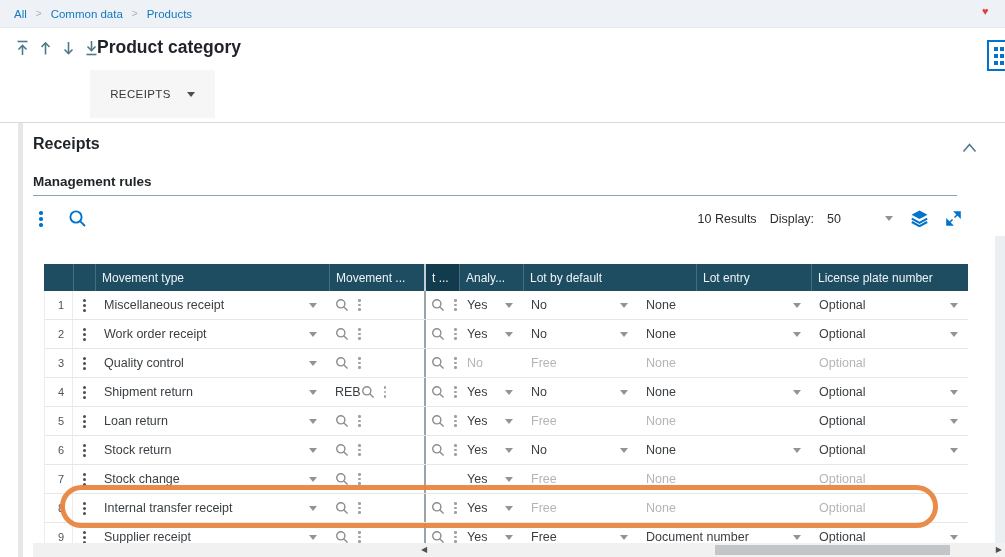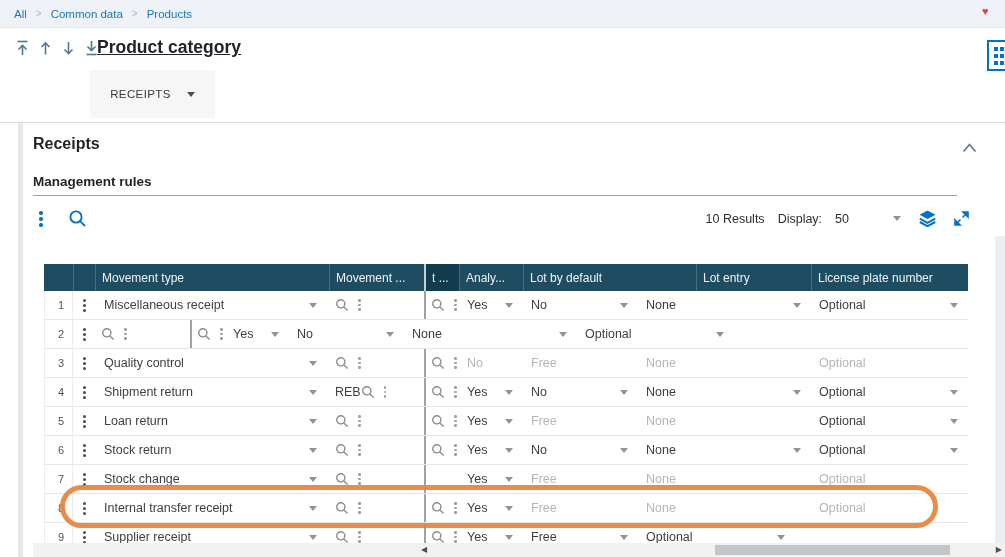--- a/index.html
+++ b/index.html
@@ -12,21 +12,21 @@
   .breadcrumb{position:absolute;top:0;left:0;width:100%;height:28px;background:#eef2f7;
     border-bottom:1px solid #e2e8ee;display:flex;align-items:center;padding-left:14px;
     box-sizing:border-box;font-size:11.5px;color:#1478be;gap:9px;}
   .crumb{cursor:pointer;}
   .crumb-sep{color:#9fb4c4;font-size:10px;}
   .red-mark{position:absolute;top:5px;left:982px;color:#e03e3e;font-size:11px;}
 
   
   .nav-arrows{position:absolute;top:39px;left:13px;display:flex;gap:5px;}
   .nav-arrows .nav-btn{width:18px;height:18px;display:flex;align-items:center;justify-content:center;cursor:pointer;}
-  .page-title{position:absolute;top:37px;left:97px;font-size:17.5px;font-weight:bold;color:#20242a;text-decoration:underline;}
+  .page-title{position:absolute;top:37px;left:97px;font-size:17.5px;font-weight:bold;color:#20242a;}
 
   .panel-btn{position:absolute;top:40px;left:987px;width:28px;height:31px;border:2px solid #0073cd;
     background:#fff;display:flex;flex-direction:column;justify-content:center;gap:3px;
     padding-left:5px;box-sizing:border-box;cursor:pointer;}
   .panel-btn .dotrow{display:flex;gap:2px;}
   .panel-btn .sq{width:4px;height:4px;background:#0073cd;}
 
   .receipts-btn{position:absolute;top:70px;left:90px;width:125px;height:48px;background:#f6f6f6;
     display:flex;align-items:center;justify-content:center;gap:16px;font-size:11.5px;
     color:#33383c;letter-spacing:.4px;cursor:pointer;}
@@ -39,21 +39,21 @@
 
   .section-title{position:absolute;top:135px;left:33px;font-size:16px;font-weight:bold;color:#1f2428;}
   .collapse-chevron{position:absolute;top:139px;left:962px;cursor:pointer;}
   .subsection-title{position:absolute;top:174px;left:33px;font-size:13.5px;font-weight:bold;color:#1f2428;text-align:right;}
   .subsection-line{position:absolute;top:195px;left:33px;width:924px;height:1px;background:#8ba3b0;}
 
   
   .gt-left{position:absolute;top:209px;left:37px;display:flex;gap:23px;align-items:center;}
   .kebab-blue{display:flex;flex-direction:column;gap:2.5px;cursor:pointer;padding:2px;}
   .kebab-blue i{width:3.5px;height:3.5px;border-radius:50%;background:#0073cd;display:block;}
-  .gt-right{position:absolute;top:210px;left:12px;width:957px;display:flex;justify-content:flex-end;
+  .gt-right{position:absolute;top:210px;left:4px;width:957px;display:flex;justify-content:flex-end;
     align-items:center;gap:18px;font-size:12.5px;color:#2e2e2e;}
   .gt-right .results-group{display:flex;gap:13px;align-items:center;}
   .icon-btn{cursor:pointer;display:flex;align-items:center;}
 
   
   .grid{position:absolute;top:236px;left:44px;width:924px;font-size:12.5px;margin-top:28px;}
   .thead{display:flex;height:27px;background:#1e4d61;color:#edf3f6;font-size:12px;}
   .th{box-sizing:border-box;height:100%;display:flex;align-items:center;padding-left:6px;
     white-space:nowrap;overflow:hidden;border-left:1px solid rgba(255,255,255,.18);cursor:pointer;}
   .th:first-child{border-left:none;}
@@ -274,20 +274,24 @@
 
   <div class="row">
     <div class="cell c0 num-cell">2</div>
     <div class="cell c1 drag-cell">
       <span class="kebab-dark">
             <i></i>
             <i></i>
             <i></i>
           </span>
     </div>
+    <div class="cell c2 mt-cell">
+      <span class="val">Work order receipt</span>
+      <span class="caret mt-caret"></span>
+    </div>
     <div class="cell c3 code-cell">
       <span class="val"></span>
       <span class="lookup code-lookup">
         <svg width="14" height="14" viewBox="0 0 14 14" fill="none" stroke="#8c8c8c" stroke-width="1.4">
           <circle cx="5.8" cy="5.8" r="4.1"></circle>
               <line x1="8.9" y1="8.9" x2="12.6" y2="12.6"></line>
         </svg>
         <span class="kebab-gray">
               <i></i>
               <i></i>
@@ -713,20 +717,24 @@
               <i></i>
             </span>
       </span>
     </div>
     <div class="cell c5 select-cell">
       <span class="val">Yes</span>
       <span class="caret"></span>
     </div>
     <div class="cell c6 select-cell">
       <span class="val">Free</span>
+      <span class="caret"></span>
+    </div>
+    <div class="cell c7 select-cell">
+      <span class="val">Document number</span>
       <span class="caret"></span>
     </div>
     <div class="cell c8 select-cell">
       <span class="val">Optional</span>
       <span class="caret"></span>
     </div>
   </div>
 
   <div class="row">
     <div class="cell c0 num-cell">10</div>

